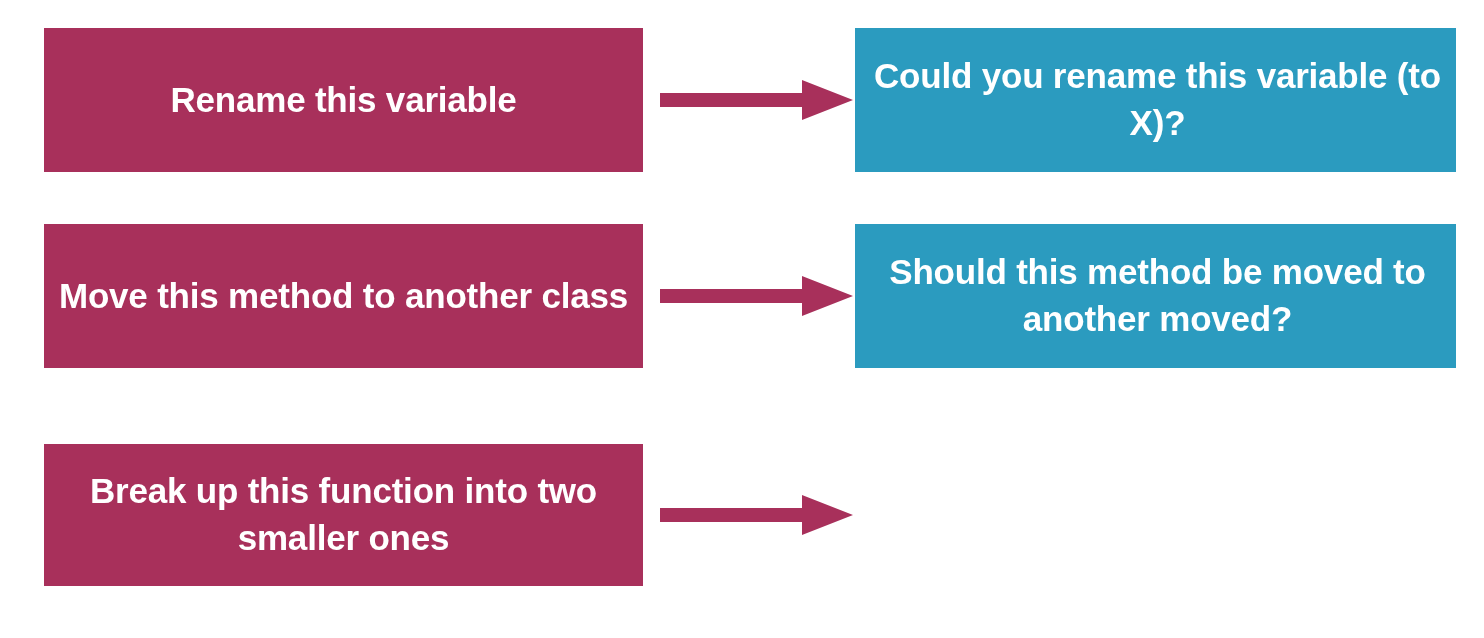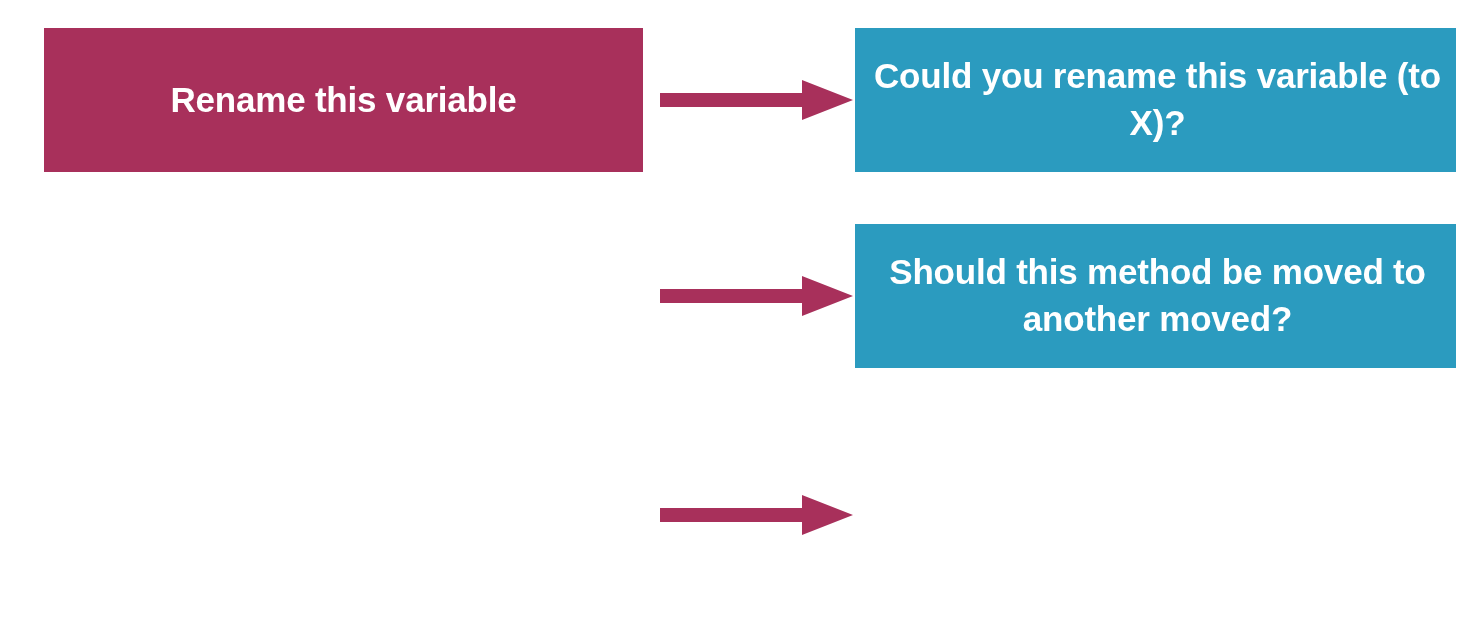--- a/index.html
+++ b/index.html
@@ -95,33 +95,39 @@
         <path d="M0 15 L142 15 L142 2 L193 22 L142 42 L142 29 L0 29 Z" fill="#a8305b"></path>
       </svg>
     </div>
 
     <div class="box box-right">
       <span class="box-label">Could you rename this variable (to X)?</span>
     </div>
   </div>
 
   <div class="row row-1">
+    <div class="box box-left">
+      <span class="box-label">Move this method to another class</span>
+    </div>
 
     <div class="arrow">
       <svg viewBox="0 0 193 44" preserveAspectRatio="none" aria-hidden="true">
         <path d="M0 15 L142 15 L142 2 L193 22 L142 42 L142 29 L0 29 Z" fill="#a8305b"></path>
       </svg>
     </div>
 
     <div class="box box-right">
       <span class="box-label">Should this method be moved to another moved?</span>
     </div>
   </div>
 
   <div class="row row-2">
+    <div class="box box-left">
+      <span class="box-label">Break up this function into two smaller ones</span>
+    </div>
 
     <div class="arrow">
       <svg viewBox="0 0 193 44" preserveAspectRatio="none" aria-hidden="true">
         <path d="M0 15 L142 15 L142 2 L193 22 L142 42 L142 29 L0 29 Z" fill="#a8305b"></path>
       </svg>
     </div>
 
   </div>
 
 </div>

